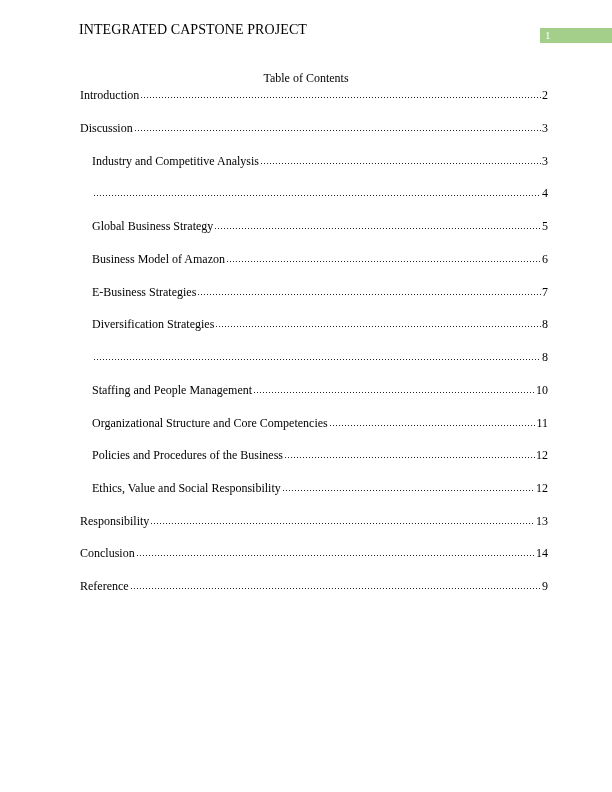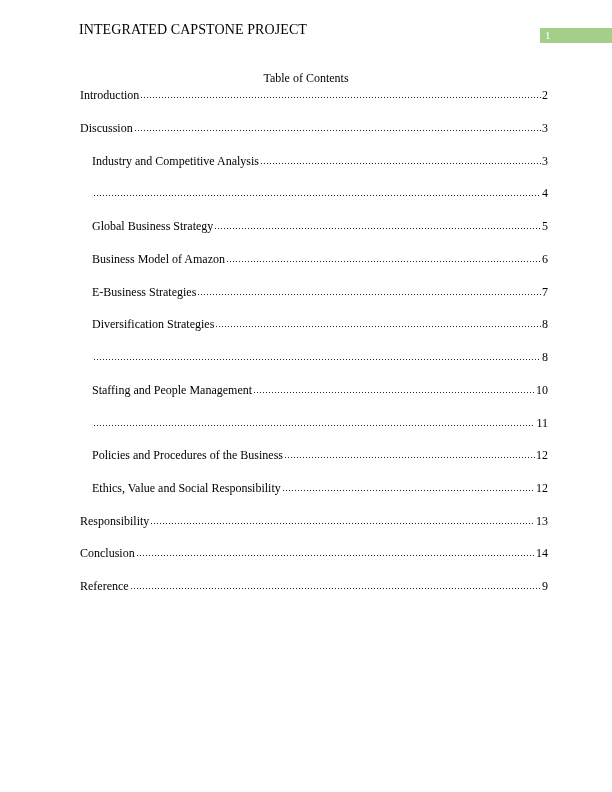--- a/index.html
+++ b/index.html
@@ -84,20 +84,21 @@
   <div class="toc-row level-2" style="top:262px">
     <span class="toc-leader"></span>
     <span class="toc-page">8</span>
   </div>
   <div class="toc-row level-2" style="top:295px">
     <span class="toc-label">Staffing and People Management</span>
     <span class="toc-leader"></span>
     <span class="toc-page">10</span>
   </div>
   <div class="toc-row level-2" style="top:328px">
+    <span class="toc-label">Organizational Structure and Core Competencies</span>
     <span class="toc-leader"></span>
     <span class="toc-page">11</span>
   </div>
   <div class="toc-row level-2" style="top:360px">
     <span class="toc-label">Policies and Procedures of the Business</span>
     <span class="toc-leader"></span>
     <span class="toc-page">12</span>
   </div>
   <div class="toc-row level-2" style="top:393px">
     <span class="toc-label">Ethics, Value and Social Responsibility</span>

